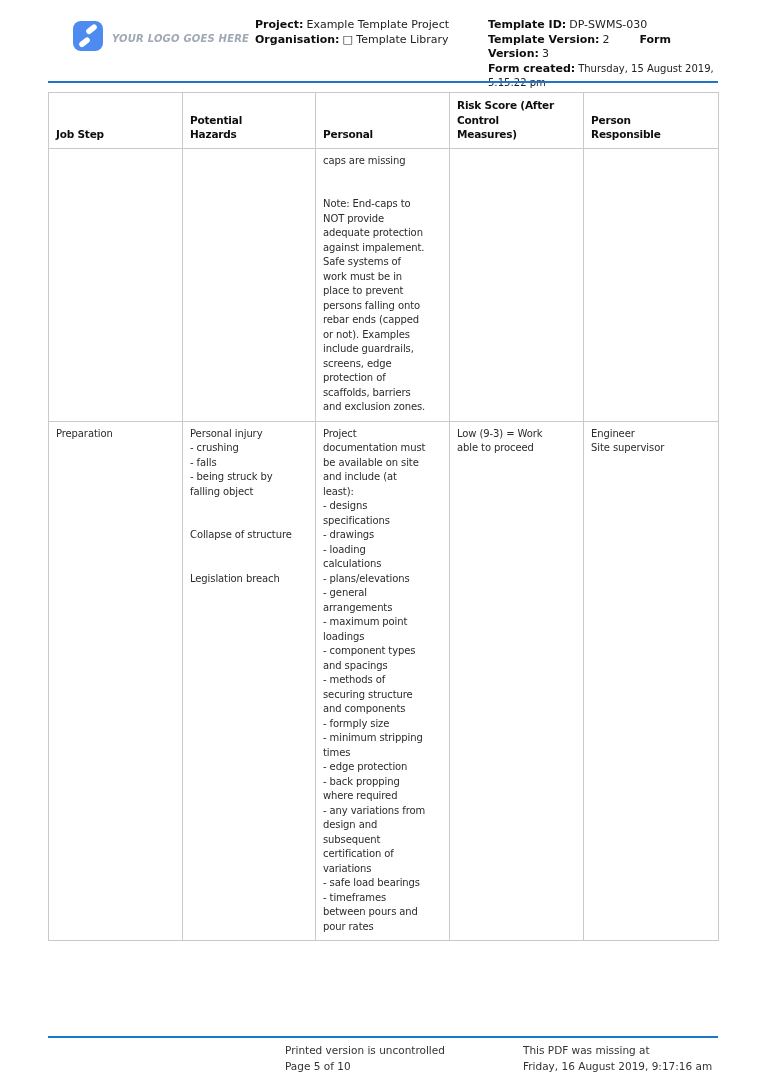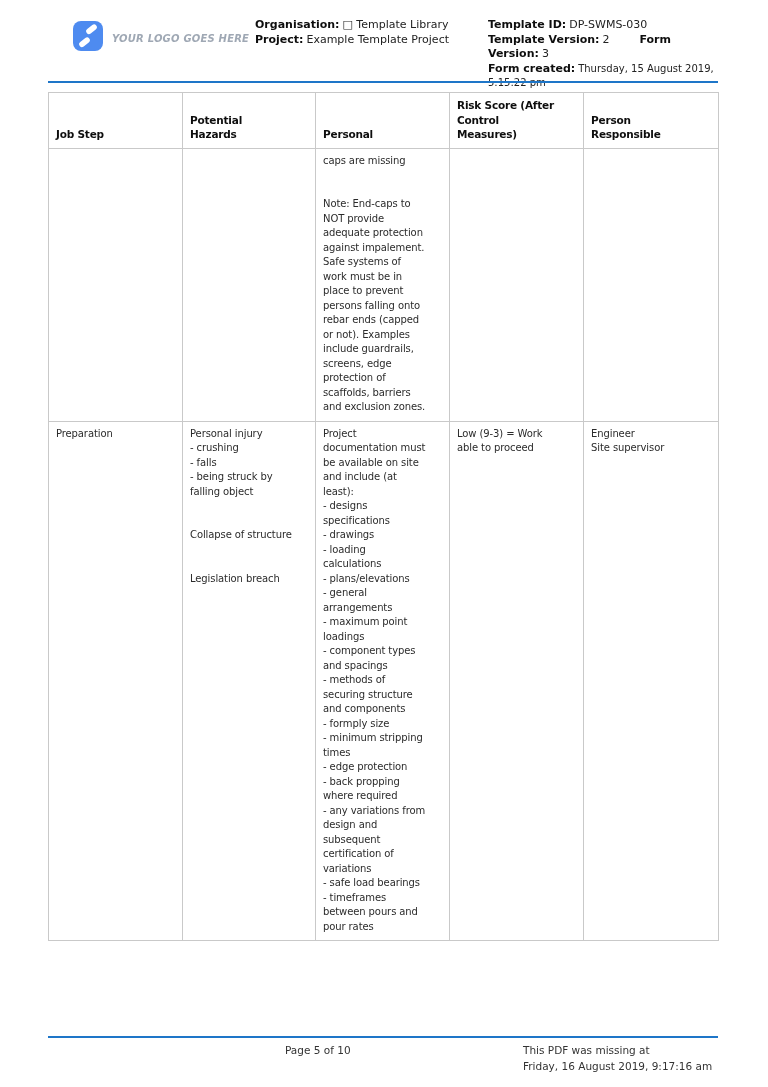--- a/index.html
+++ b/index.html
@@ -114,24 +114,24 @@
           <rect width="30" height="30" rx="8" fill="#4e8bf0"></rect>
           <rect x="12.5" y="5.5" width="12" height="5.6" rx="2.8" fill="#ffffff" transform="rotate(-38 18.5 8.3)"></rect>
           <rect x="5.5" y="18.5" width="12" height="5.6" rx="2.8" fill="#ffffff" transform="rotate(-38 11.5 21.3)"></rect>
         </svg>
       </span>
       <span class="logo-text">YOUR LOGO GOES HERE</span>
     </div>
 
     <div class="meta-left">
       <div class="meta-line">
+        <span class="lbl">Project:</span><span>Example Template Project</span>
+      </div>
+      <div class="meta-line">
         <span class="lbl">Organisation:</span><span>□ Template Library</span>
-      </div>
-      <div class="meta-line">
-        <span class="lbl">Project:</span><span>Example Template Project</span>
       </div>
     </div>
 
     <div class="meta-right">
       <div class="meta-line">
         <span class="lbl">Template ID:</span><span>DP-SWMS-030</span>
       </div>
       <div class="meta-line">
         <span class="lbl">Template Version:</span><span>2</span><span class="lbl pair-gap">Form Version:</span><span>3</span>
       </div>
@@ -212,20 +212,21 @@
       <span class="bars-icon">
         <svg width="15" height="14" viewBox="0 0 15 14" aria-hidden="true">
           <rect x="0.5" y="6.5" width="3.4" height="7" rx="1.5" fill="#76a5ea"></rect>
           <rect x="5.3" y="3.5" width="3.6" height="10" rx="1.6" fill="#2e79d8"></rect>
           <rect x="10.4" y="0.5" width="3.8" height="13" rx="1.7" fill="#2e79d8"></rect>
         </svg>
       </span>
       <span><span>Generated with</span> <a class="f-link">dashpivot.com</a></span>
     </div>
     <div class="f-mid">
+      <div>Printed version is uncontrolled</div>
       <div>Page 5 of 10</div>
     </div>
     <div class="f-right">
       <div>This PDF was missing at</div>
       <div>Friday, 16 August 2019, 9:17:16 am</div>
     </div>
   </div>
 
 </div>
 

